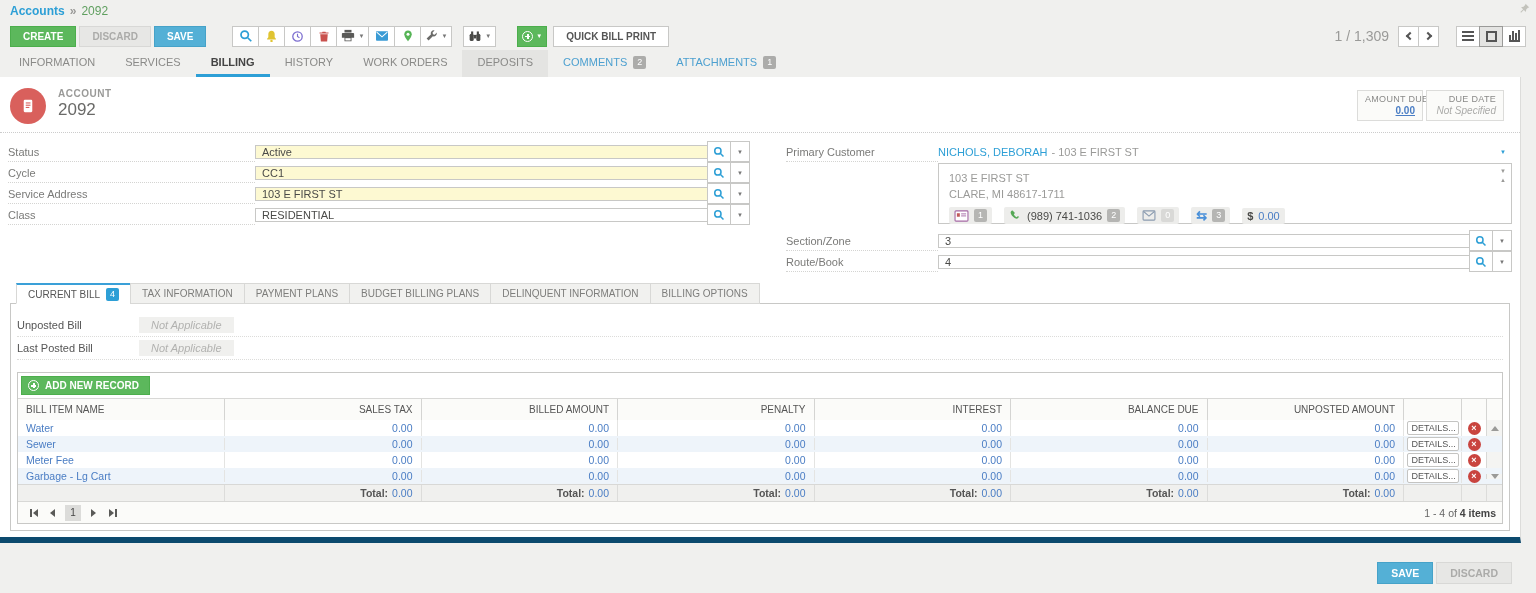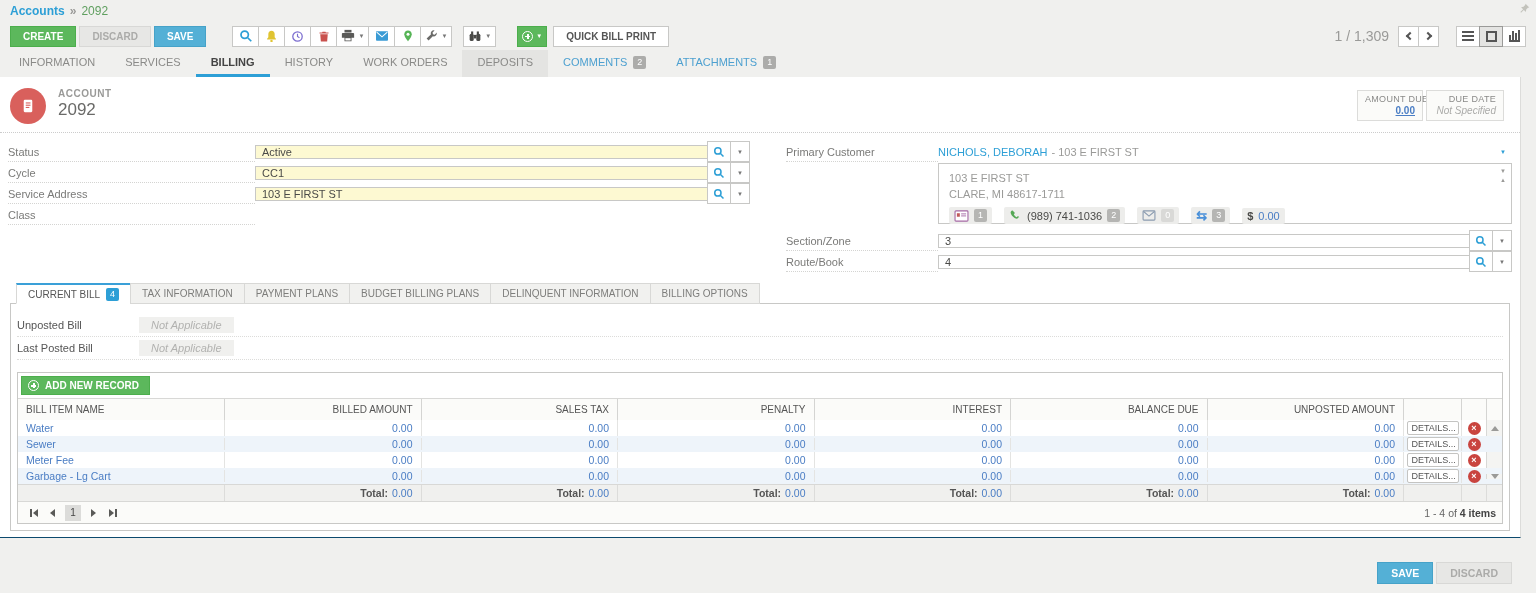--- a/index.html
+++ b/index.html
@@ -56,21 +56,21 @@
   .tabs { height:27px; display:flex; padding:0 4px; align-items:stretch; }
   .tab { display:flex; align-items:center; gap:6px; padding:0 15px; color:#8a8a88; font-size:11px;
          cursor:pointer; border-bottom:3px solid transparent; }
   .tab.active { color:#444; border-bottom-color:#2d9fd6; font-weight:bold; }
   .tab.shaded { background:#e4e4e2; }
   .tab.bluetext { color:#4da0d0; }
   .badge-grey { background:#acacaa; color:#fff; font-size:9px; min-width:13px; height:13px; line-height:13px;
                 text-align:center; border-radius:2px; display:inline-block; padding:0 2px; }
 
   
-  .content { background:#fff; width:1521px; border-right:1px solid #dcdcda; border-bottom:1px solid #0c4a6e; }
+  .content { background:#fff; width:1521px; border-right:1px solid #dcdcda; border-bottom:6px solid #0c4a6e; }
 
   .acct-head { display:flex; align-items:flex-start; padding:11px 10px 8px 10px; }
   .acct-circle { width:36px; height:36px; border-radius:50%; background:#d9605c; display:flex;
                  align-items:center; justify-content:center; }
   .acct-meta { margin-left:12px; }
   .acct-type { font-size:10px; color:#9a9a98; letter-spacing:.5px; font-weight:bold; }
   .acct-num  { font-size:17px; color:#6a6a68; margin-top:1px; }
   .summary-boxes { margin-left:auto; display:flex; gap:3px; margin-top:2px; margin-right:6px; }
   .sum-box { background:#fbfbf9; border:1px solid #dcdcda; width:66px; padding:3px 7px 4px 7px; text-align:right; }
   .sum-box.wide { width:78px; }
@@ -434,20 +434,32 @@
                   <line x1="10" y1="10" x2="14" y2="14" stroke="#2d9fd6" stroke-width="2"></line>
                 </svg>
               </span>
             <span class="sq-btn narrow">
                 <span class="caret">▼</span>
               </span>
           </span>
         </div>
         <div class="f-row">
           <span class="f-label">Class</span>
+          <span class="f-ctrls">
+            <input class="f-input" value="RESIDENTIAL" style="">
+            <span class="sq-btn">
+                <svg width="12" height="12" viewBox="0 0 16 16">
+                  <circle cx="6.5" cy="6.5" r="4.2" fill="none" stroke="#2d9fd6" stroke-width="2"></circle>
+                  <line x1="10" y1="10" x2="14" y2="14" stroke="#2d9fd6" stroke-width="2"></line>
+                </svg>
+              </span>
+            <span class="sq-btn narrow">
+                <span class="caret">▼</span>
+              </span>
+          </span>
         </div>
       </div>
 
       <div class="form-right">
         <div class="pc-row">
           <span class="f-label">Primary Customer</span>
           <span class="pc-name">NICHOLS, DEBORAH</span>
           <span class="pc-suffix">- 103 E FIRST ST</span>
           <span class="pc-caret caret" style="color:#2d9fd6;">▼</span>
         </div>
@@ -569,22 +581,22 @@
       <div class="grid">
         <div class="grid-toolbar">
           <button class="add-btn">
             <span class="plus-circ"></span>
             <span>ADD NEW RECORD</span>
           </button>
         </div>
 
         <div class="g-row g-head">
           <div class="cell c-name">BILL ITEM NAME</div>
+          <div class="cell c-num num">SALES TAX</div>
           <div class="cell c-num num">BILLED AMOUNT</div>
-          <div class="cell c-num num">SALES TAX</div>
           <div class="cell c-num num">PENALTY</div>
           <div class="cell c-num num">INTEREST</div>
           <div class="cell c-num num">BALANCE DUE</div>
           <div class="cell c-num num">UNPOSTED AMOUNT</div>
           <div class="cell c-det"></div>
           <div class="cell c-del"></div>
           <div class="cell c-scr" style="background:#fbfbf9;"></div>
         </div>
 
         <div class="g-row g-data">

